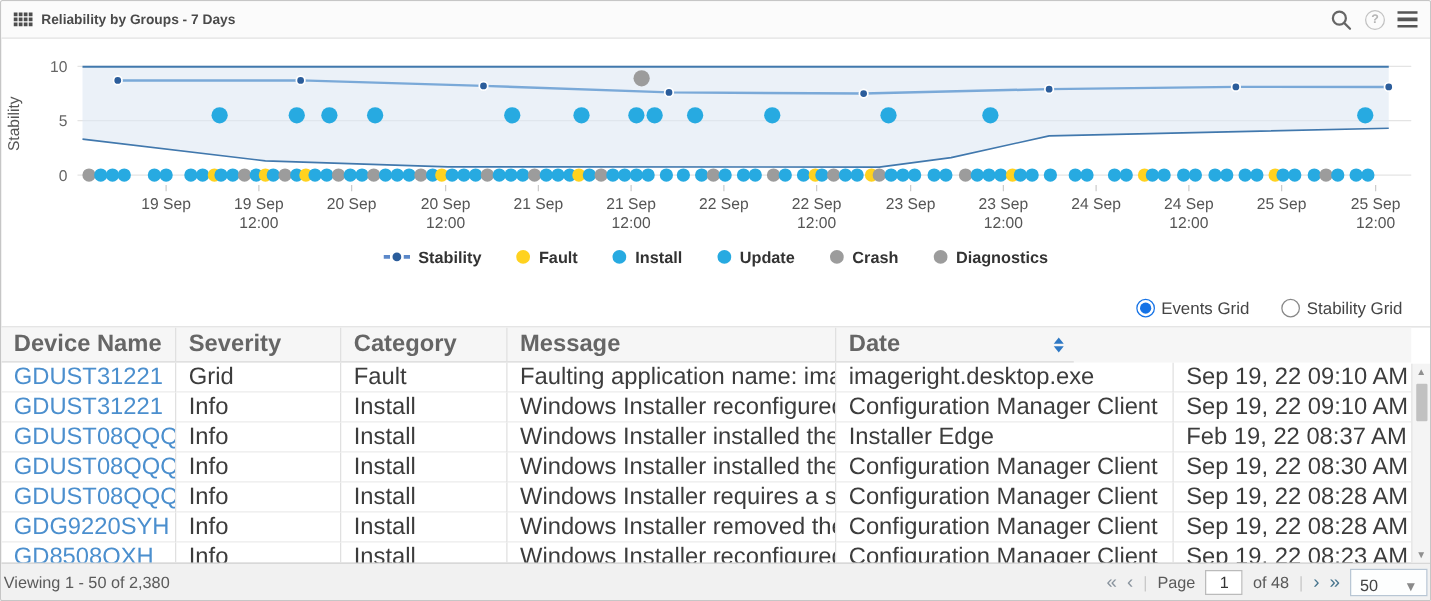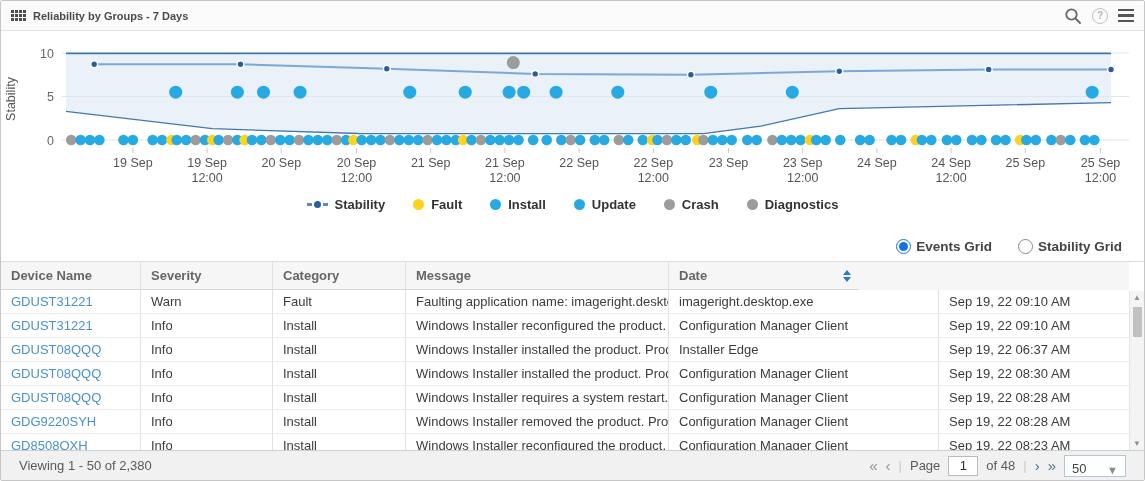--- a/index.html
+++ b/index.html
@@ -21,45 +21,45 @@
   .chart-sec { flex:0 0 188px; padding-top:6px; }
   .legend { display:flex; justify-content:center; gap:28px; margin-top:6px; font-size:13px; font-weight:bold; color:#333; }
   .leg-item { display:flex; align-items:center; gap:7px; cursor:pointer; }
   .leg-dot { width:11px; height:11px; border-radius:50%; }
   .leg-line { display:flex; align-items:center; gap:2px; }
   .leg-line .d { width:5px; height:2.5px; background:#5b88c9; }
   .leg-line .o { width:7px; height:7px; border-radius:50%; background:#2b5d9b; }
 
   
   .radio-row { flex:0 0 42px; display:flex; justify-content:flex-end; gap:26px; padding:13px 22px 0 0; font-size:13.5px; color:#444; }
-  .radio-item { display:flex; align-items:center; gap:5px; cursor:pointer;font-weight:bold; }
+  .radio-item { display:flex; align-items:center; gap:5px; cursor:pointer; }
   .radio { width:15px; height:15px; border:1px solid #888; border-radius:50%; background:#fff; position:relative; }
   .radio.sel { border:1px solid #1673e6; }
   .radio.sel::after { content:""; position:absolute; left:2px; top:2px; width:9px; height:9px; border-radius:50%; background:#1673e6; }
 
   
   .table-sec { flex:0 0 189px; position:relative; overflow:hidden; border-top:1px solid #ddd; }
   .trow { display:flex; width:1128px; }
   .thead .trow { background:#f6f6f6; }
   .thead .cell { font-weight:bold; color:#666; height:28px; line-height:28px; border-bottom:1px solid #d9d9d9; }
-  .cell { font-size:13px; color:#3c3c3c; padding:0 0 0 10px; white-space:nowrap; overflow:hidden; border-right:1px solid #e0e0e0; height:24px; line-height:24px; }
+  .cell { font-size:19px; color:#3c3c3c; padding:0 0 0 10px; white-space:nowrap; overflow:hidden; border-right:1px solid #e0e0e0; height:24px; line-height:24px; }
   .tbody .cell { border-bottom:1px solid #ececec; }
   .c0{width:140px;} .c1{width:132px;} .c2{width:133px;} .c3{width:263px;} .c4{width:270px;} .c5{width:190px; border-right:none; display:flex; align-items:center; justify-content:space-between; padding-right:8px;}
   .dev-link { color:#4b8fce; cursor:pointer;text-align:right; }
   .tbody { height:161px; overflow:hidden; }
   .sort-ico { display:flex; flex-direction:column; gap:2px; }
   .sort-ico .up { width:0; height:0; border-left:4px solid transparent; border-right:4px solid transparent; border-bottom:5px solid #2f78c4; }
   .sort-ico .dn { width:0; height:0; border-left:4px solid transparent; border-right:4px solid transparent; border-top:5px solid #2f78c4; }
   .vscroll { position:absolute; top:29px; right:0; width:15px; height:160px; background:#f4f4f4; border-left:1px solid #e3e3e3; display:flex; flex-direction:column; align-items:center; }
   .vs-arrow { font-size:8px; color:#8f8f8f; height:14px; line-height:14px; cursor:pointer; }
   .vs-thumb { width:9px; height:30px; background:#c1c1c1; border-radius:1px; margin-top:2px; cursor:grab; }
   .vs-spacer { flex:1; }
 
   
-  .ftr { flex:0 0 30px; background:#f1f1f1; border-top:1px solid #cfcfcf; display:flex; align-items:center; padding:0 18px; font-size:13px; color:#5a5a5a; }
+  .ftr { flex:0 0 30px; background:#f1f1f1; border-top:1px solid #cfcfcf; display:flex; align-items:center; padding:0 2px; font-size:13px; color:#5a5a5a; }
   .ftr-right { margin-left:auto; display:flex; align-items:center; gap:8px; }
   .pg-ico { font-size:15px; color:#8a949e; cursor:pointer; line-height:1; }
   .pg-ico.en { color:#49768f; }
   .sep { color:#c9c9c9; }
   .page-input { width:30px; height:20px; border:1px solid #bbb; text-align:center; font-size:13px; color:#333; font-family:"Liberation Sans",sans-serif; }
   .size-select { width:62px; height:22px; border:1px solid #b8c6d4; background:#fdfefe; display:flex; align-items:flex-end; justify-content:space-between; padding:0 7px; cursor:pointer; color:#444; }
   .chev { color:#8a8a8a; font-size:11px; }
 </style>
 </head>
 <body>
@@ -320,41 +320,41 @@
           <div class="cell c3">Message</div>
           <div class="cell c5">Date<span class="sort-ico">
               <span class="up"></span>
               <span class="dn"></span>
             </span></div>
         </div>
       </div>
     <div class="tbody" id="body-rows">
         <div class="trow">
           <div class="cell c0"><span class="dev-link">GDUST31221</span></div>
-          <div class="cell c1">Warn</div>
+          <div class="cell c1">Grid</div>
           <div class="cell c2">Fault</div>
           <div class="cell c3">Faulting application name: imageright.desktop.exe</div>
           <div class="cell c4">imageright.desktop.exe</div>
           <div class="cell c5">Sep 19, 22 09:10 AM</div>
         </div>
         <div class="trow">
           <div class="cell c0"><span class="dev-link">GDUST31221</span></div>
           <div class="cell c1">Info</div>
           <div class="cell c2">Install</div>
           <div class="cell c3">Windows Installer reconfigured the product. Product</div>
           <div class="cell c4">Configuration Manager Client</div>
           <div class="cell c5">Sep 19, 22 09:10 AM</div>
         </div>
         <div class="trow">
           <div class="cell c0"><span class="dev-link">GDUST08QQQ</span></div>
           <div class="cell c1">Info</div>
           <div class="cell c2">Install</div>
           <div class="cell c3">Windows Installer installed the product. Product Name</div>
           <div class="cell c4">Installer Edge</div>
-          <div class="cell c5">Sep 19, 22 06:37 AM</div>
+          <div class="cell c5">Feb 19, 22 08:37 AM</div>
         </div>
         <div class="trow">
           <div class="cell c0"><span class="dev-link">GDUST08QQQ</span></div>
           <div class="cell c1">Info</div>
           <div class="cell c2">Install</div>
           <div class="cell c3">Windows Installer installed the product. Product Name</div>
           <div class="cell c4">Configuration Manager Client</div>
           <div class="cell c5">Sep 19, 22 08:30 AM</div>
         </div>
         <div class="trow">

